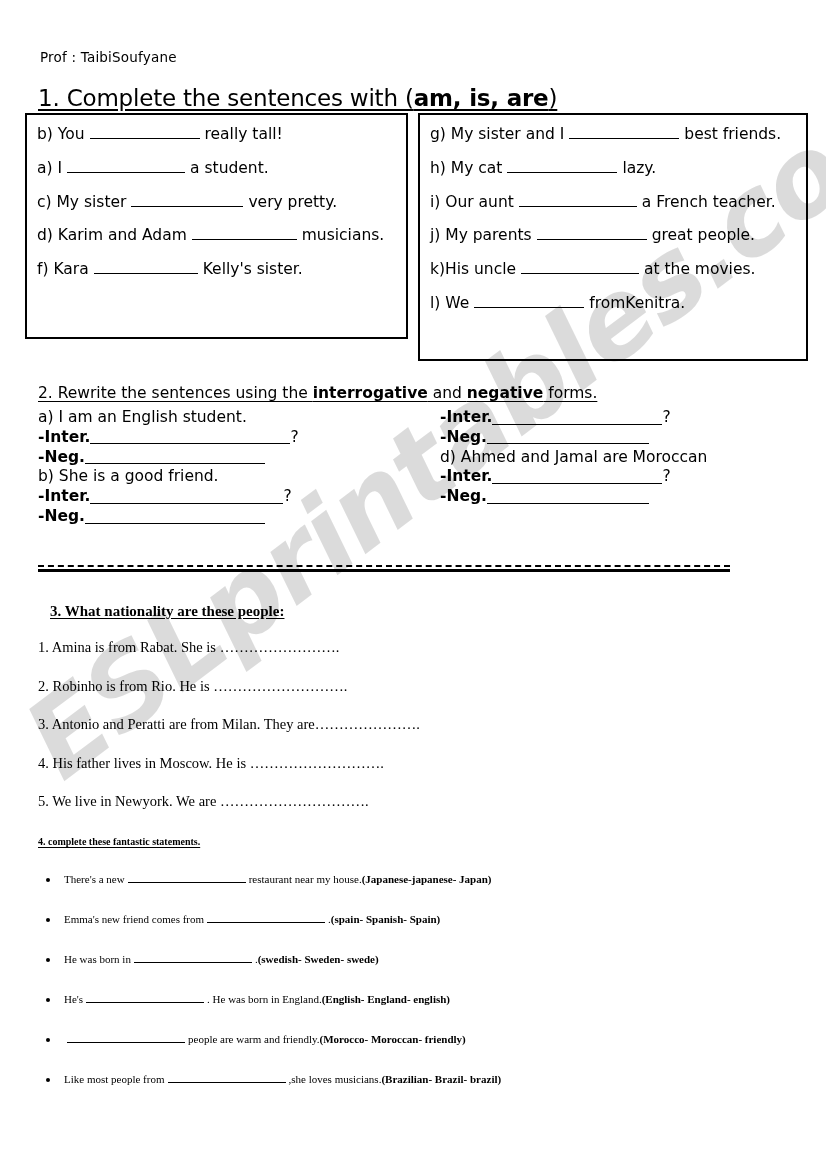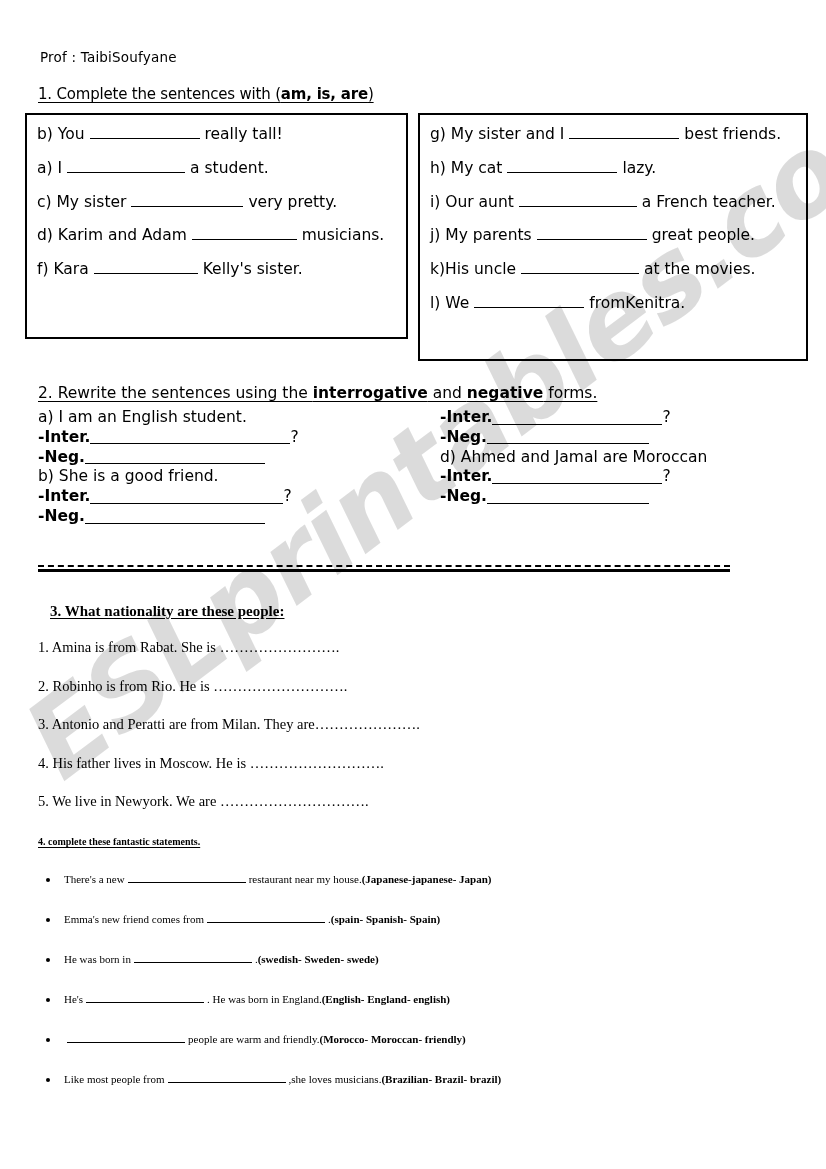--- a/index.html
+++ b/index.html
@@ -74,21 +74,21 @@
     top: 49px;
     font-family: "DejaVu Sans", sans-serif;
     font-size: 13.5px;
     font-weight: 400;
     letter-spacing: 0.2px;
   }
 
   .heading-1 {
     left: 38px;
     top: 85px;
-    font-size: 15px;
+    font-size: 23px;
     text-decoration: underline;
     text-underline-offset: 3px;
     white-space: nowrap;
   }
   .heading-1 .plain { font-weight: 400; }
   .heading-1 .bold  { font-weight: 700; }
 
   
   .qbox {
     border: 2px solid #000;

